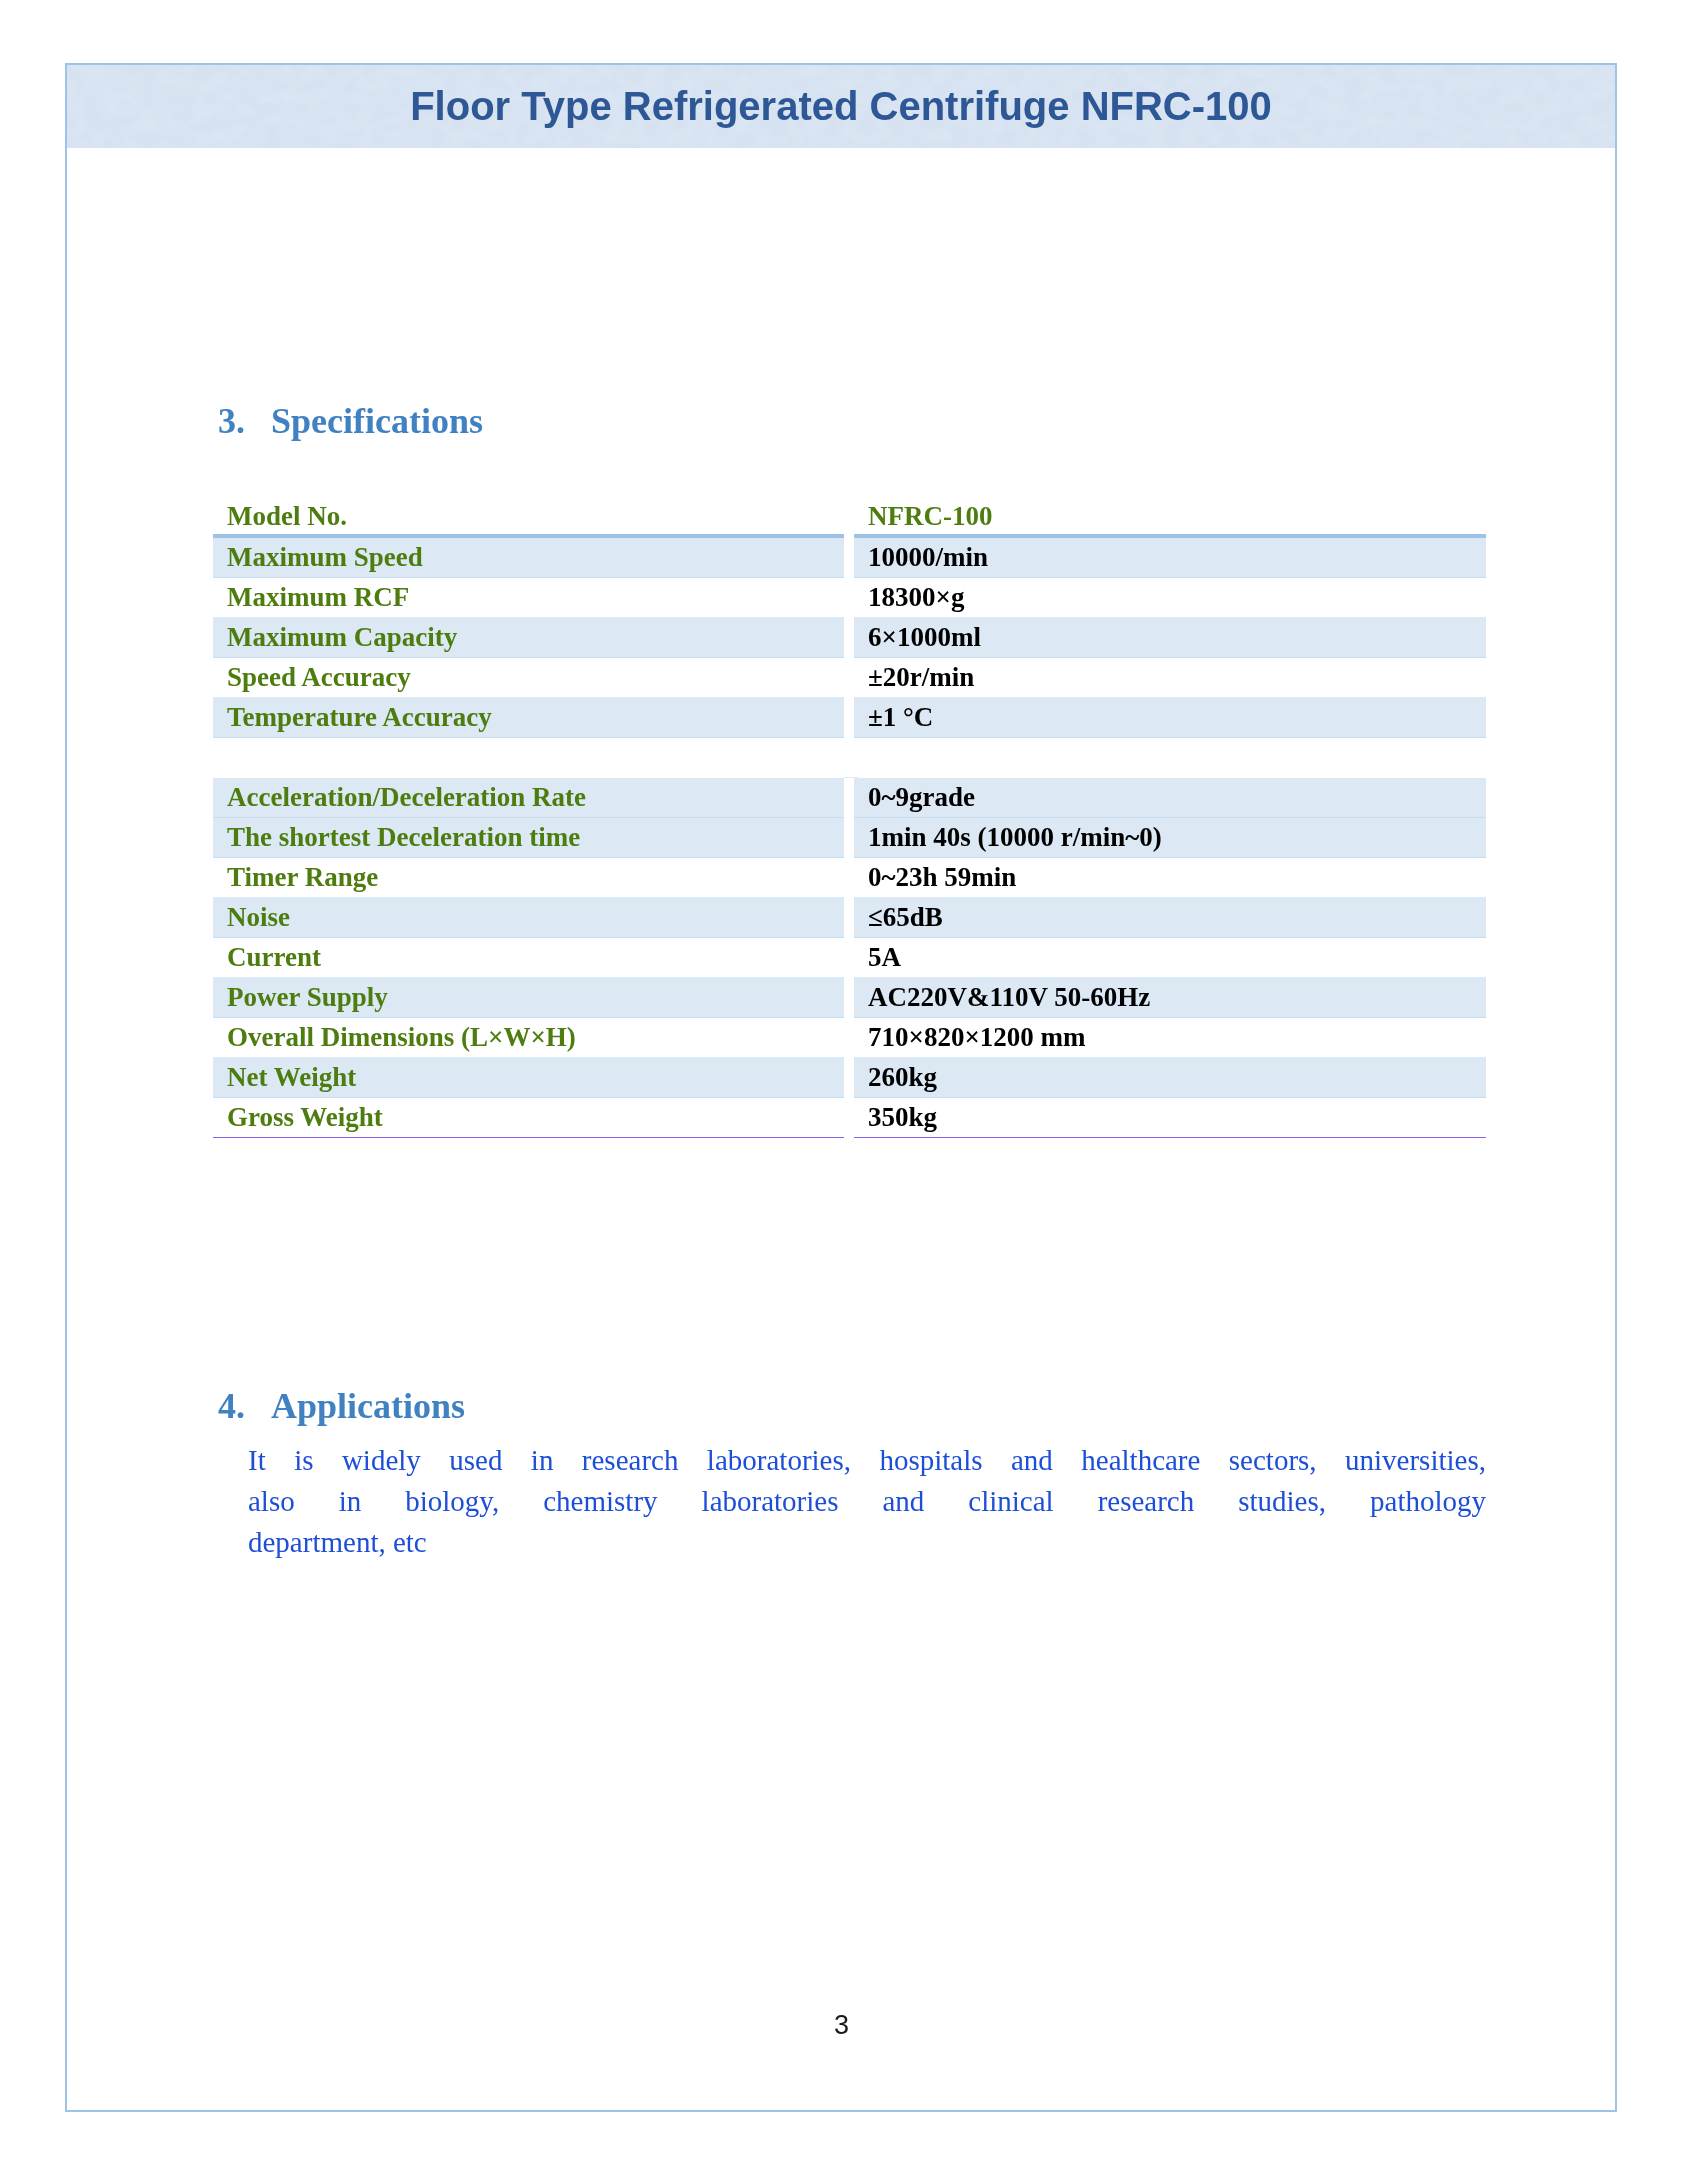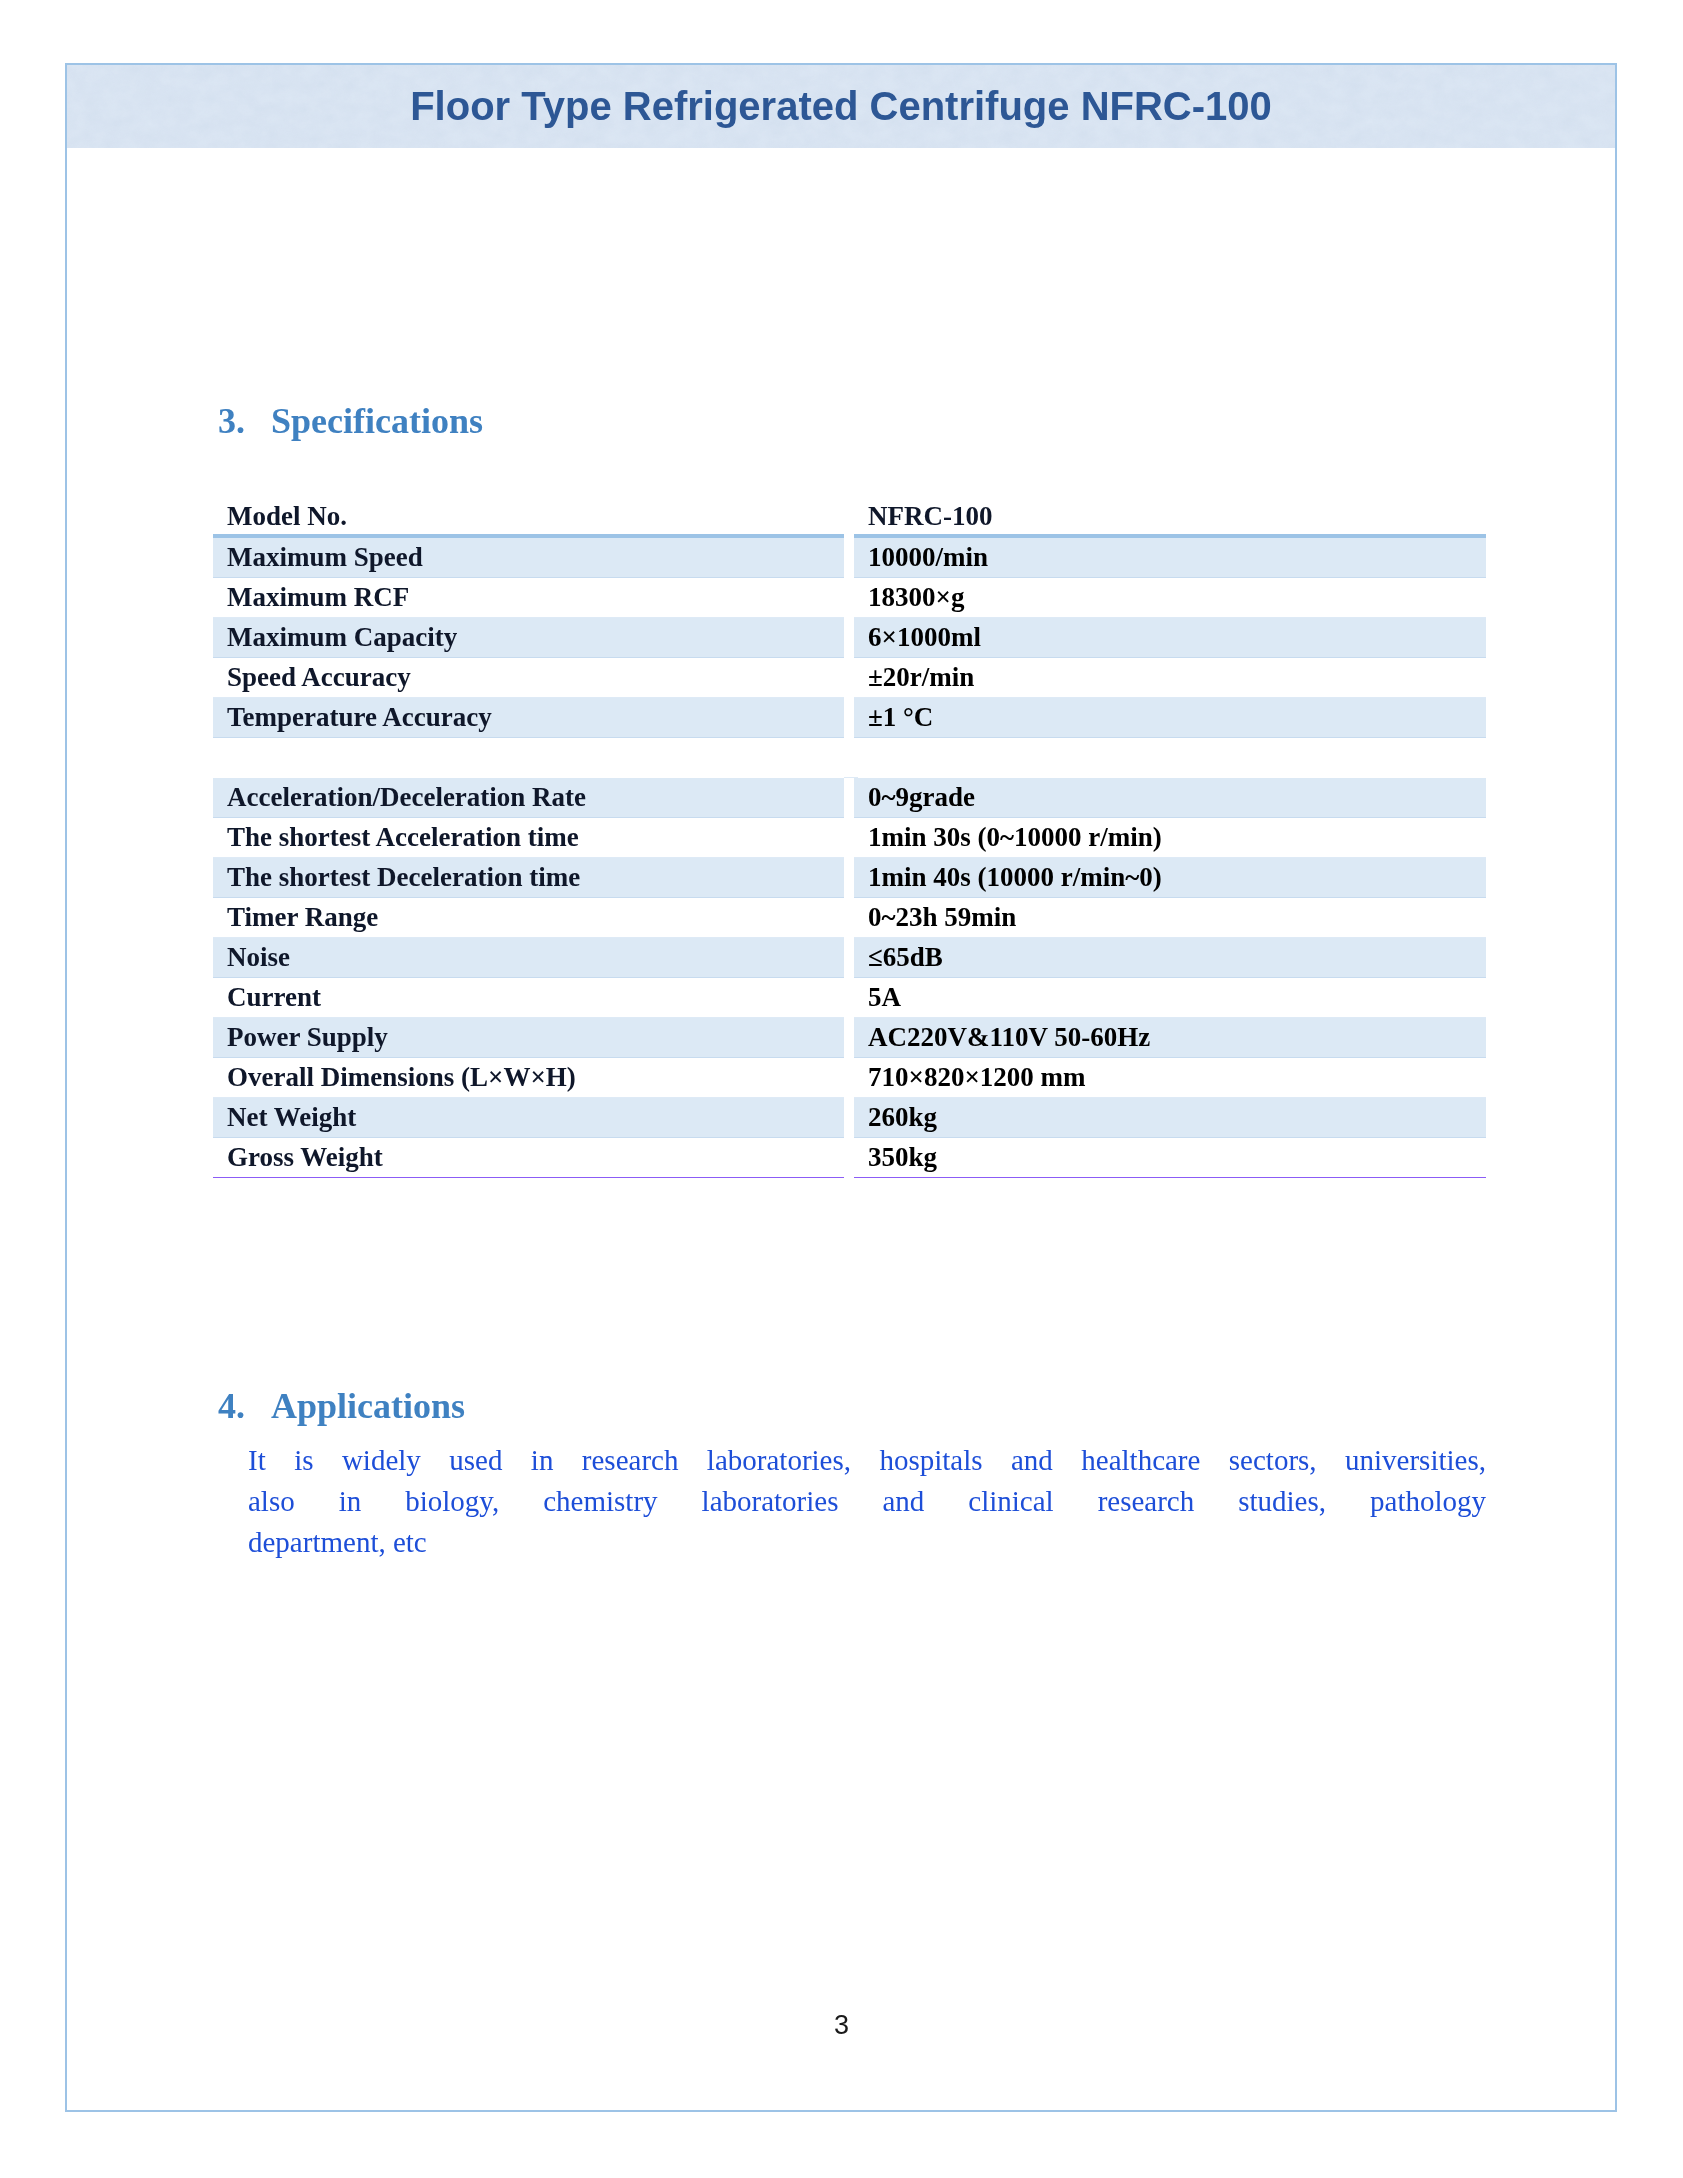--- a/index.html
+++ b/index.html
@@ -17,21 +17,21 @@
   
   .sec-heading{position:absolute;font-weight:bold;font-size:36px;color:#3f81c1;line-height:44px;margin-left:20px;}
   .sec-heading .num{display:inline-block;margin-right:26px;}
   .h-spec{left:198px;top:399px;}
   .h-app{left:198px;top:1384px;}
   
   .spec-table{position:absolute;left:213px;top:498px;width:1272px;}
   .t-row{display:grid;grid-template-columns:631px 10px 632px;height:40px;}
   .cell{box-sizing:border-box;display:flex;align-items:center;height:40px;
         font-size:27px;padding-left:14px;white-space:nowrap;overflow:hidden;}
-  .cell.label{font-weight:bold;color:#0f172a;}
+  .cell.label{font-weight:bold;color:#4d7c0f;}
   .cell.value{font-weight:bold;color:#000000;}
   .gap{background:transparent;}
   .t-head .cell{font-weight:bold;border-bottom:4px solid #9cc3e6;}
   .t-body .t-row .cell{border-bottom:1px solid rgba(160,195,228,0.35);}
   .t-body .t-row.shade .cell{background:#dce9f5;}
   .t-body .t-row:last-child .cell{border-bottom:1px solid #8b5cf6;}
   
   .app-par{position:absolute;left:248px;top:1440px;width:1238px;font-size:29px;color:#1d4ed8;}
   .app-line{line-height:41px;text-align:justify;text-align-last:justify;}
   .app-line.last{text-align:left;text-align-last:left;}
@@ -98,25 +98,20 @@
       </div>
       <div class="t-row">
         <div class="gap"></div>
         <div class="cell value">(-20 °C to 40 °C)</div>
       </div>
       <div class="t-row shade">
         <div class="cell label">Acceleration/Deceleration Rate</div>
         <div class="gap"></div>
         <div class="cell value">0~9grade</div>
       </div>
-      <div class="t-row">
-        <div class="cell label">The shortest Acceleration time</div>
-        <div class="gap"></div>
-        <div class="cell value">1min 30s (0~10000 r/min)</div>
-      </div>
       <div class="t-row shade">
         <div class="cell label">The shortest Deceleration time</div>
         <div class="gap"></div>
         <div class="cell value">1min 40s (10000 r/min~0)</div>
       </div>
       <div class="t-row">
         <div class="cell label">Timer Range</div>
         <div class="gap"></div>
         <div class="cell value">0~23h 59min</div>
       </div>

